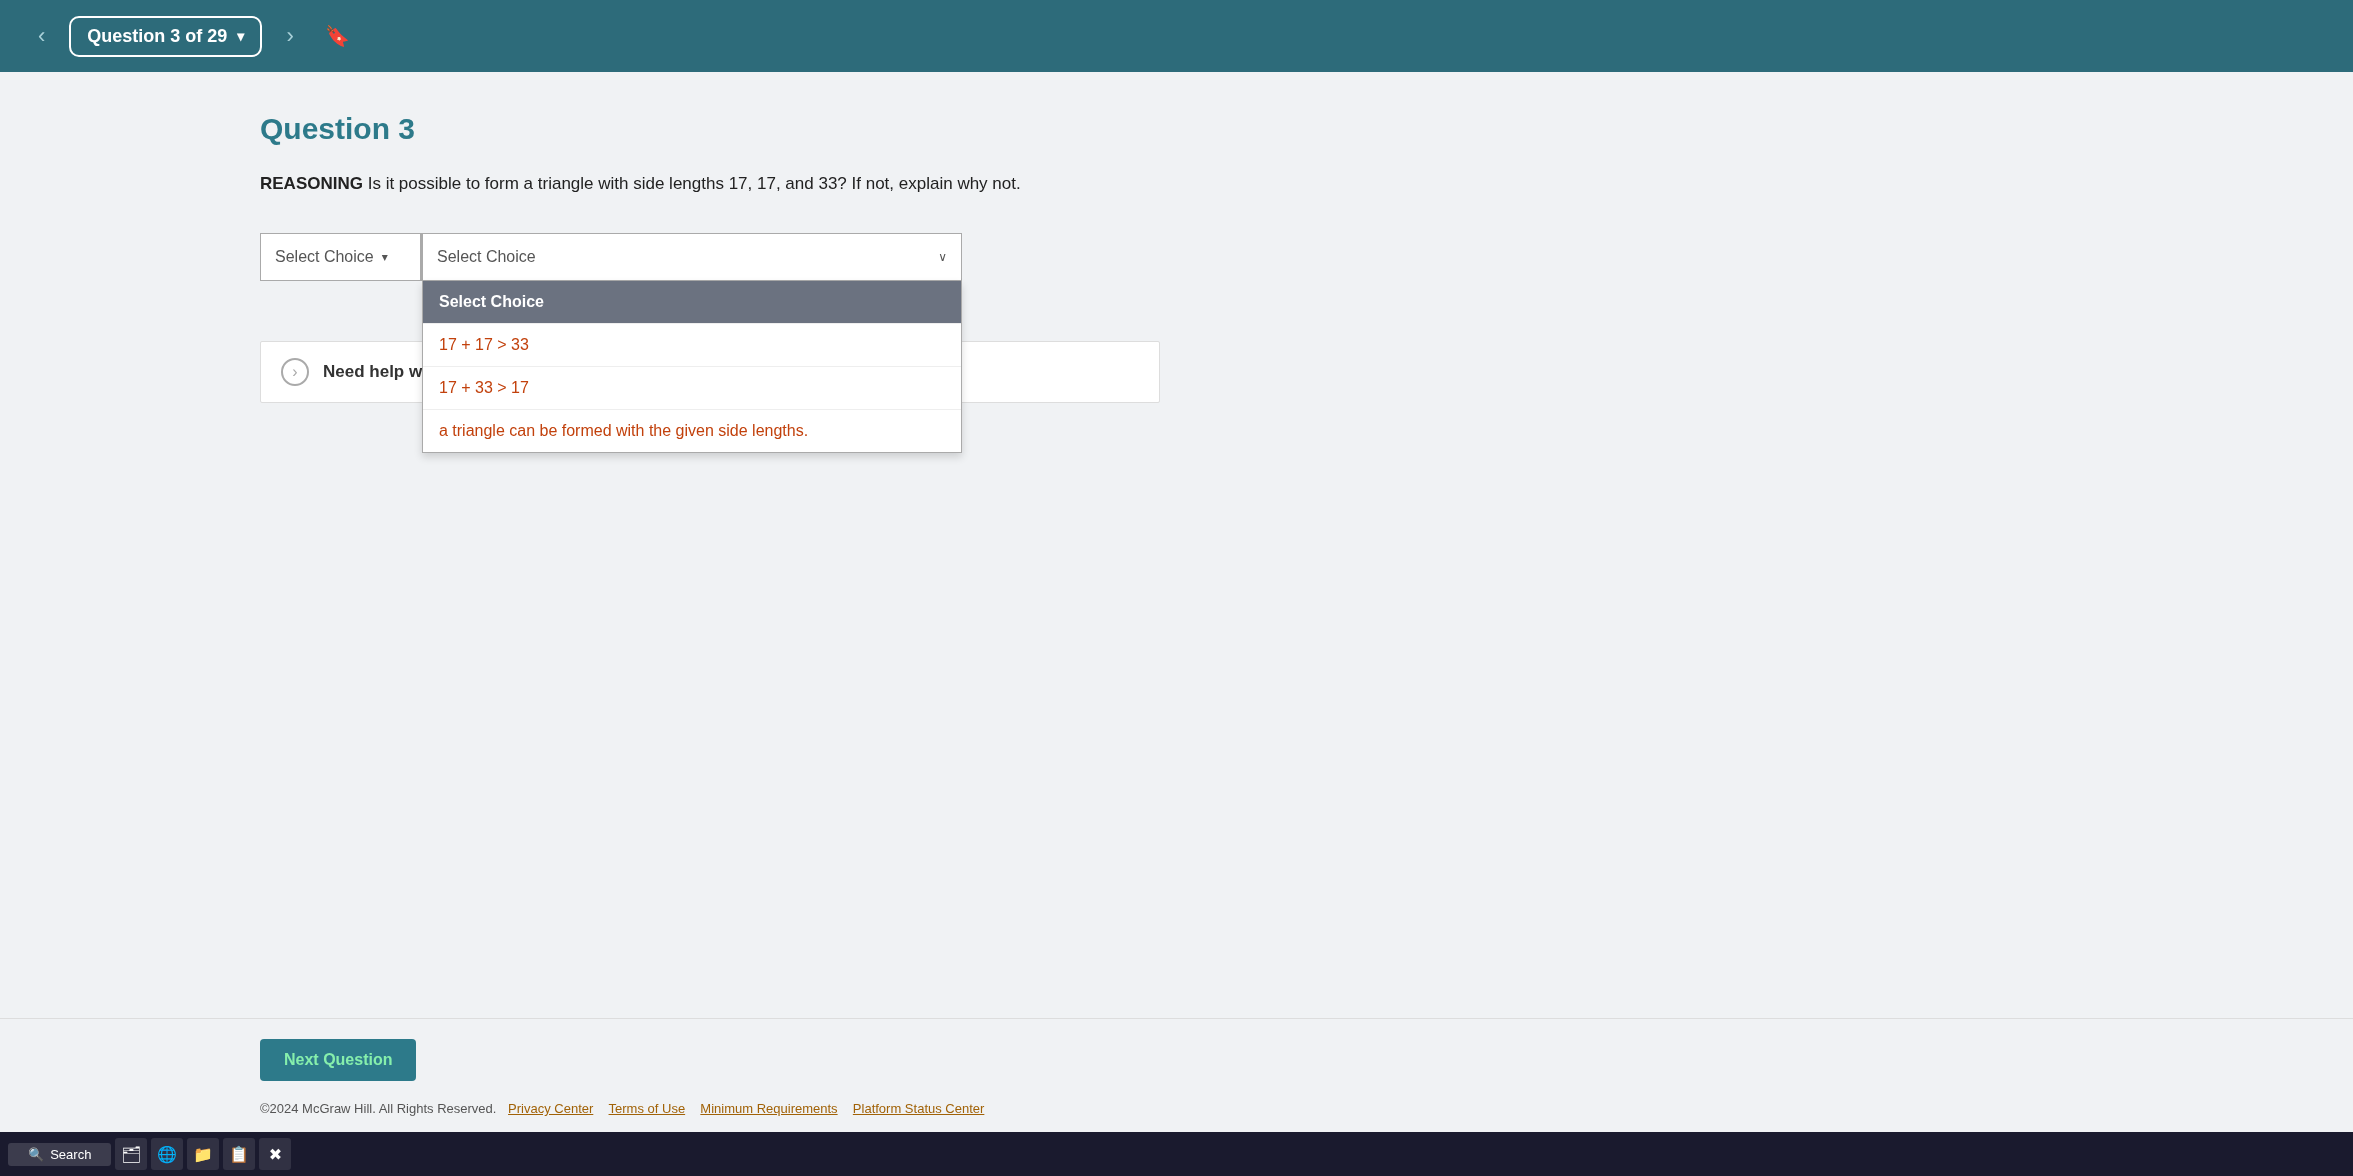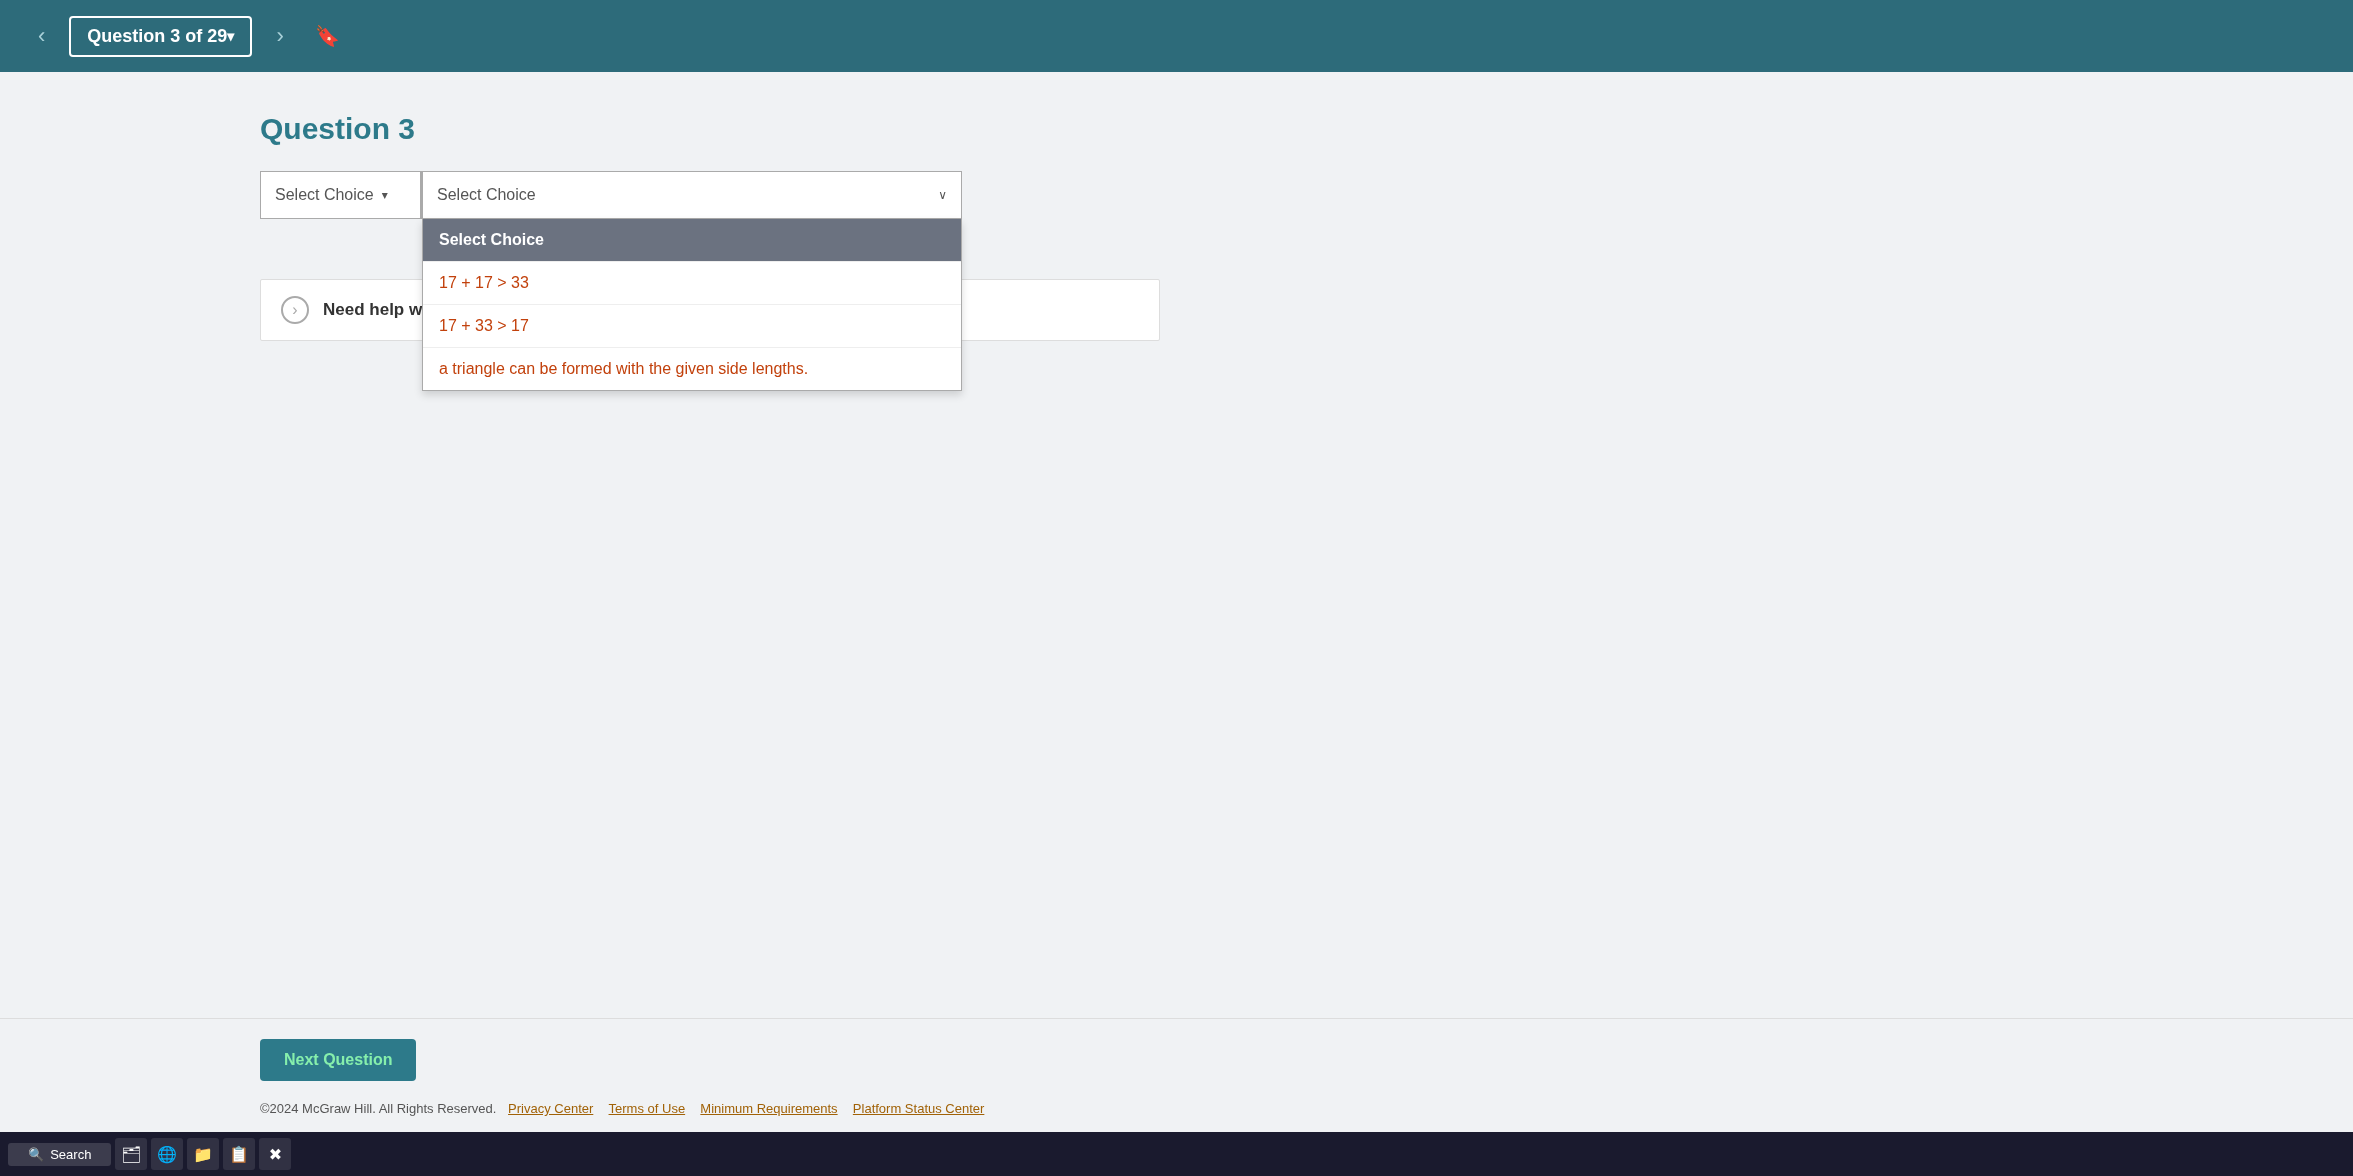--- a/index.html
+++ b/index.html
@@ -25,28 +25,29 @@
       color: #a8d0d8;
       font-size: 22px;
       cursor: pointer;
       background: none;
       border: none;
       padding: 4px 8px;
     }
 
     .question-selector {
       border: 2px solid #ffffff;
-      border-radius: 4px;
+      border-radius: 10px;
       padding: 8px 16px;
       color: #ffffff;
       font-weight: bold;
       font-size: 18px;
       background: transparent;
       display: flex;
       align-items: center;
+      gap: 10px;
       cursor: pointer;
     }
 
     .question-selector .chevron-down {
       font-size: 14px;
     }
 
     .nav-next-arrow {
       color: #a8d0d8;
       font-size: 22px;
@@ -301,20 +302,24 @@
     <span>Question 3 of 29</span>
     <span class="chevron-down">▾</span>
   </div>
   <button class="nav-next-arrow">›</button>
   <button class="bookmark-icon">🔖</button>
 </div>
 
 <div class="main-content">
   <div class="question-title">Question 3</div>
 
+  <div class="question-text">
+    <strong>REASONING</strong>
+    <span> Is it possible to form a triangle with side lengths 17, 17, and 33? If not, explain why not.</span>
+  </div>
 
   <div class="answer-row">
 
     <div class="left-select">
       <span>Select Choice</span>
       <span class="chevron">▾</span>
     </div>
 
     <div class="separator"></div>
 

